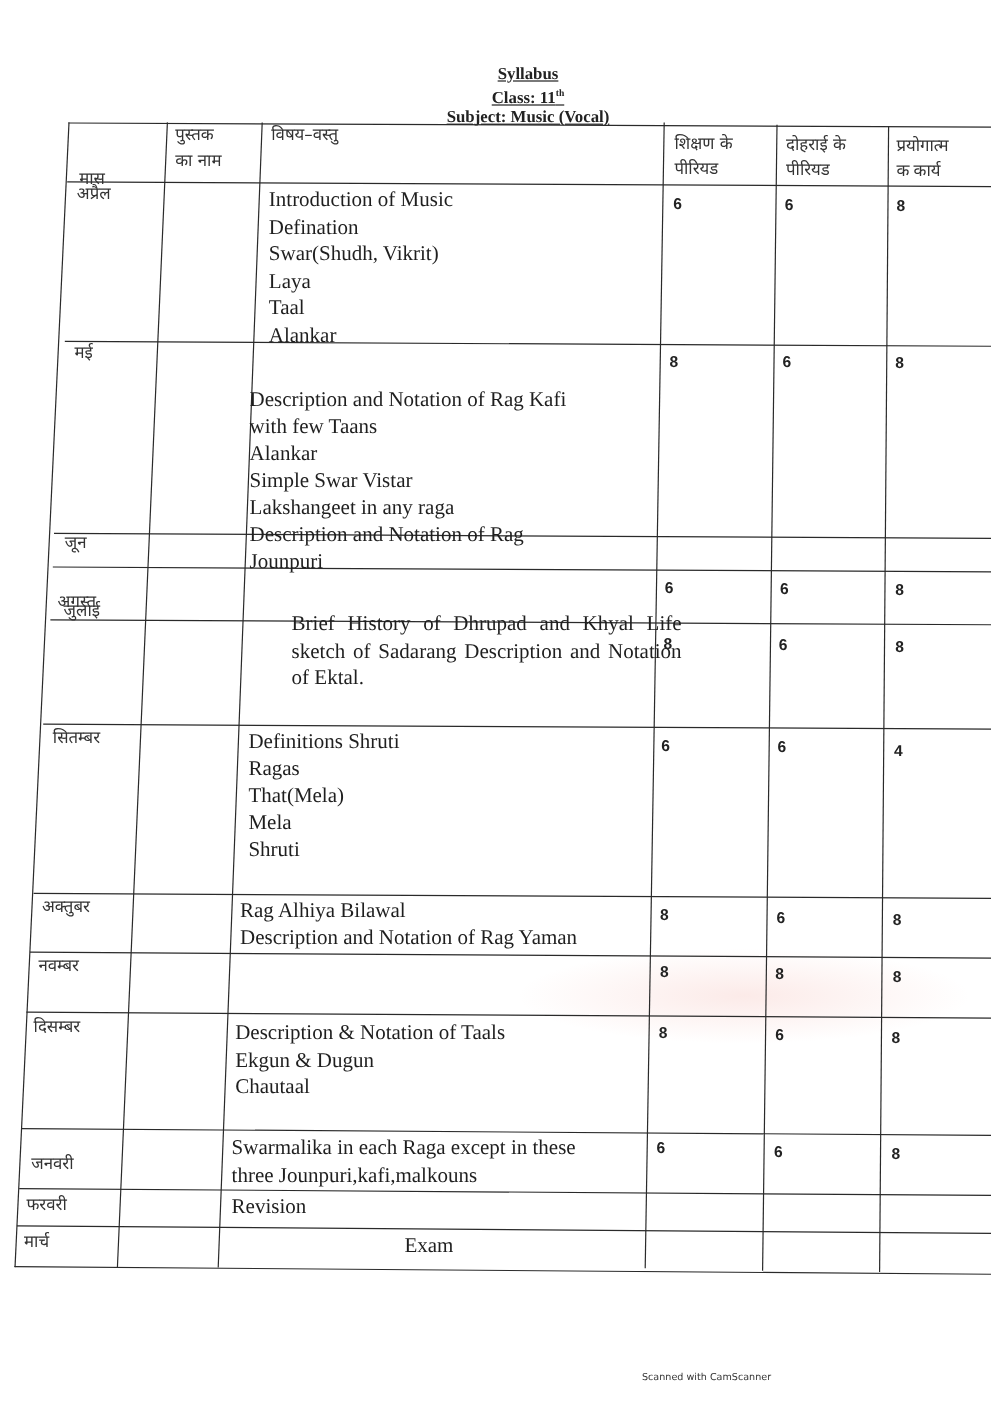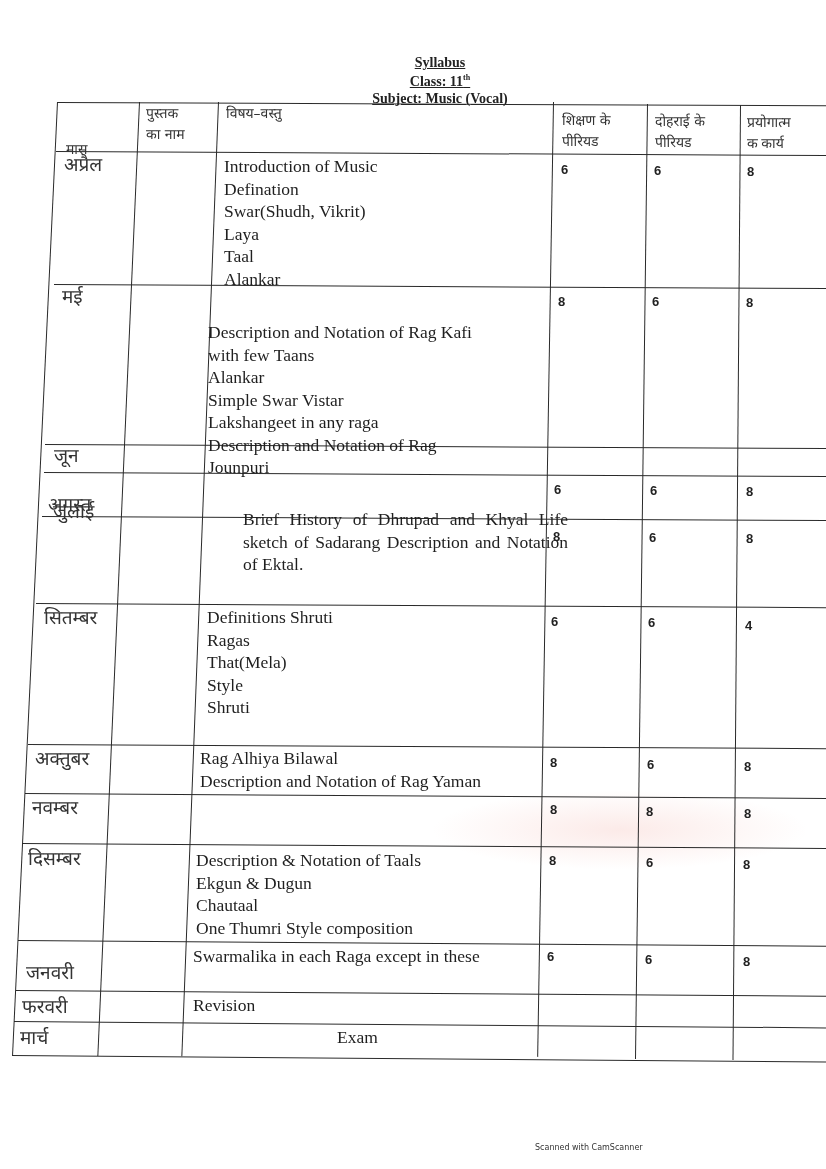--- a/index.html
+++ b/index.html
@@ -12,21 +12,21 @@
   .hdr1 { top:55px; font-size:14px; }
   .hdr2 { top:73px; font-size:14px; }
   .hdr3 { top:91px; font-size:14px; }
   .hdr2 sup { font-size:8px;margin-top:36px; }
 
   .tbl { position:absolute; left:0; top:0; width:826px; height:1169px; }
   .hline { position:absolute; height:0; border-top:1.4px solid #2a2a2a; }
   .vline { position:absolute; width:0; border-left:1.4px solid #2a2a2a; }
 
   .cell { position:absolute; }
-  .month { font-family:"DejaVu Sans", sans-serif; font-size:19px; color:#333; }
+  .month { font-family:"DejaVu Sans", sans-serif; font-size:14px; color:#333; }
   .head-h { font-family:"DejaVu Sans", sans-serif; font-size:14px; color:#333; line-height:21px; }
   .topic { font-size:17.5px; line-height:22.5px; color:#1f1f1f; }
   .topic div { white-space:nowrap; }
   .num { font-family:"Liberation Sans", sans-serif; font-weight:bold; font-size:13px; color:#222; }
   .justify { text-align:justify; text-align-last:left; white-space:normal !important; }
   .stain { position:absolute; left:430px; top:790px; width:380px; height:80px;
     background:radial-gradient(ellipse at center, rgba(240,160,150,0.22) 0%, rgba(255,255,255,0) 70%); }
   .footer { position:absolute; left:535px; top:1143px; font-family:"DejaVu Sans", sans-serif;
     font-size:8px; color:#333; }
 </style>
@@ -122,21 +122,21 @@
   </div>
   <div class="cell num" style="left:553px; top:529px;">8</div>
   <div class="cell num" style="left:649px; top:530px;">6</div>
   <div class="cell num" style="left:746px; top:531px;">8</div>
 
   <div class="cell month" style="left:44px; top:604px;">सितम्बर</div>
   <div class="cell topic" style="left:207px; top:606px;">
     <div>Definitions Shruti</div>
     <div>Ragas</div>
     <div>That(Mela)</div>
-    <div>Style</div>
+    <div>Mela</div>
     <div>Shruti</div>
   </div>
   <div class="cell num" style="left:551px; top:614px;">6</div>
   <div class="cell num" style="left:648px; top:615px;">6</div>
   <div class="cell num" style="left:745px; top:618px;">4</div>
 
   <div class="cell month" style="left:35px; top:745px;">अक्तुबर</div>
   <div class="cell topic" style="left:200px; top:747px;">
     <div>Rag Alhiya Bilawal</div>
     <div>Description and Notation of Rag Yaman</div>
@@ -148,29 +148,29 @@
   <div class="cell month" style="left:32px; top:794px;">नवम्बर</div>
   <div class="cell num" style="left:550px; top:802px;">8</div>
   <div class="cell num" style="left:646px; top:804px;">8</div>
   <div class="cell num" style="left:744px; top:806px;">8</div>
 
   <div class="cell month" style="left:28px; top:845px;">दिसम्बर</div>
   <div class="cell topic" style="left:196px; top:849px;">
     <div>Description &amp; Notation of Taals</div>
     <div>Ekgun &amp; Dugun</div>
     <div>Chautaal</div>
-    <div>One Thumri Style composition</div>
   </div>
   <div class="cell num" style="left:549px; top:853px;">8</div>
   <div class="cell num" style="left:646px; top:855px;">6</div>
   <div class="cell num" style="left:743px; top:857px;">8</div>
 
   <div class="cell month" style="left:26px; top:943px;margin-top:16px;">जनवरी</div>
   <div class="cell topic" style="left:193px; top:945px;">
     <div>Swarmalika in each Raga except in these</div>
+    <div>three Jounpuri,kafi,malkouns</div>
   </div>
   <div class="cell num" style="left:547px; top:949px;">6</div>
   <div class="cell num" style="left:645px; top:952px;">6</div>
   <div class="cell num" style="left:743px; top:954px;">8</div>
 
   <div class="cell month" style="left:22px; top:993px;">फरवरी</div>
   <div class="cell topic" style="left:193px; top:994px;">
     <div>Revision</div>
   </div>
 

